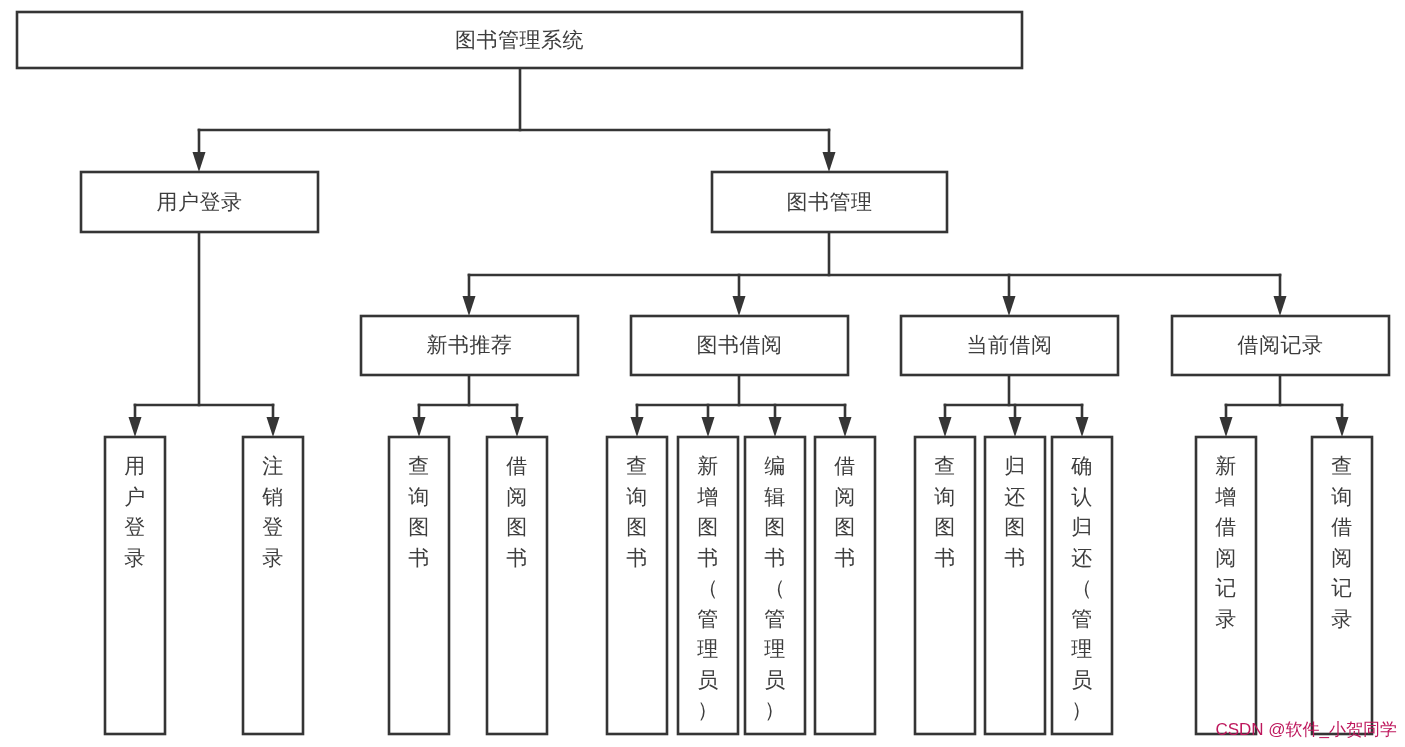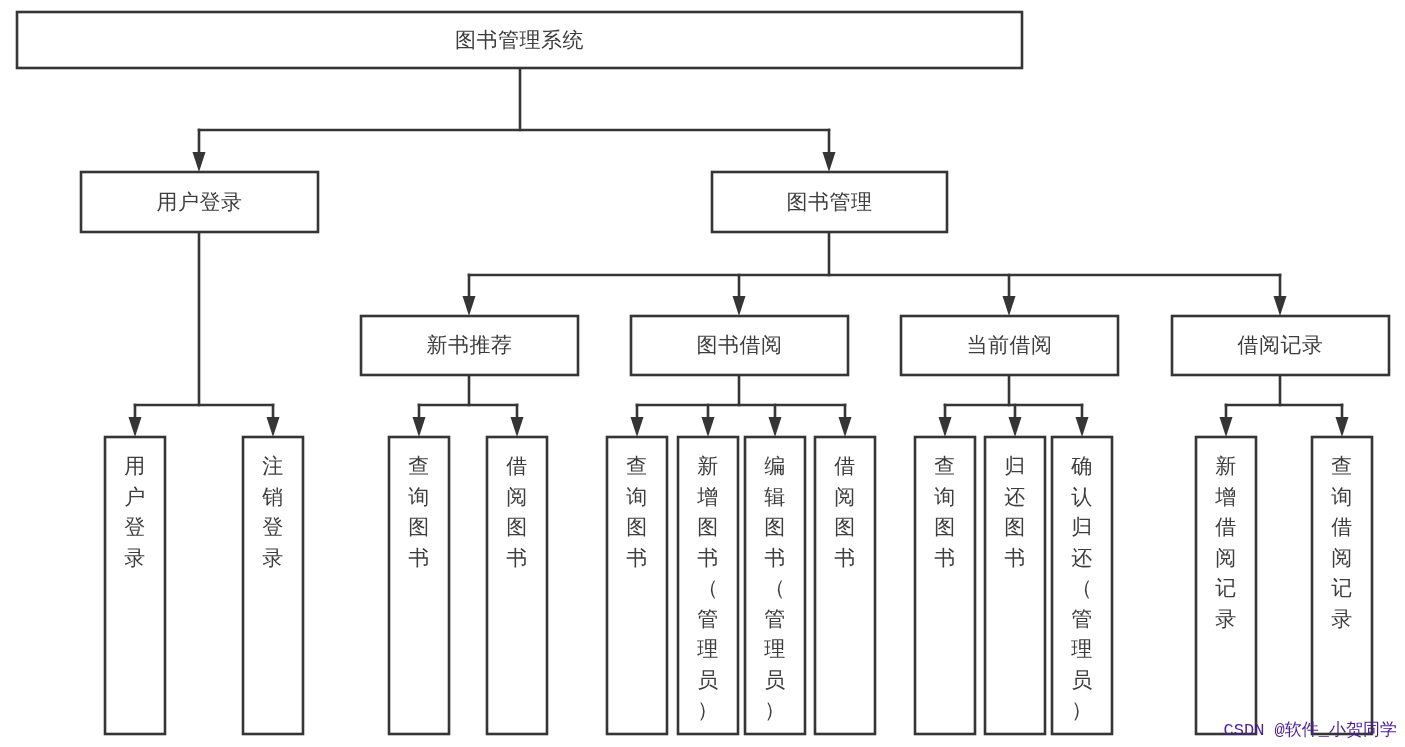--- a/index.html
+++ b/index.html
@@ -55,23 +55,23 @@
     fill: #3d3d3d;
     font-family: "Liberation Sans", "DejaVu Sans", sans-serif;
     font-size: 21px;
     text-anchor: middle;
     letter-spacing: 0.5px;
   }
   .watermark {
     position: absolute;
     right: 8px;
     bottom: 6px;
-    font-family: Liberation Mono, monospace;
+    font-family: Liberation Sans, sans-serif;
     font-size: 17px;
-    color: #4c1d95;
+    color: #be185d;
     white-space: nowrap;
     user-select: none;
   }
 </style>
 </head>
 <body>
 
 <div id="diagram-root">
   <svg id="tree-svg" viewBox="0 0 1405 747">
       <g>

